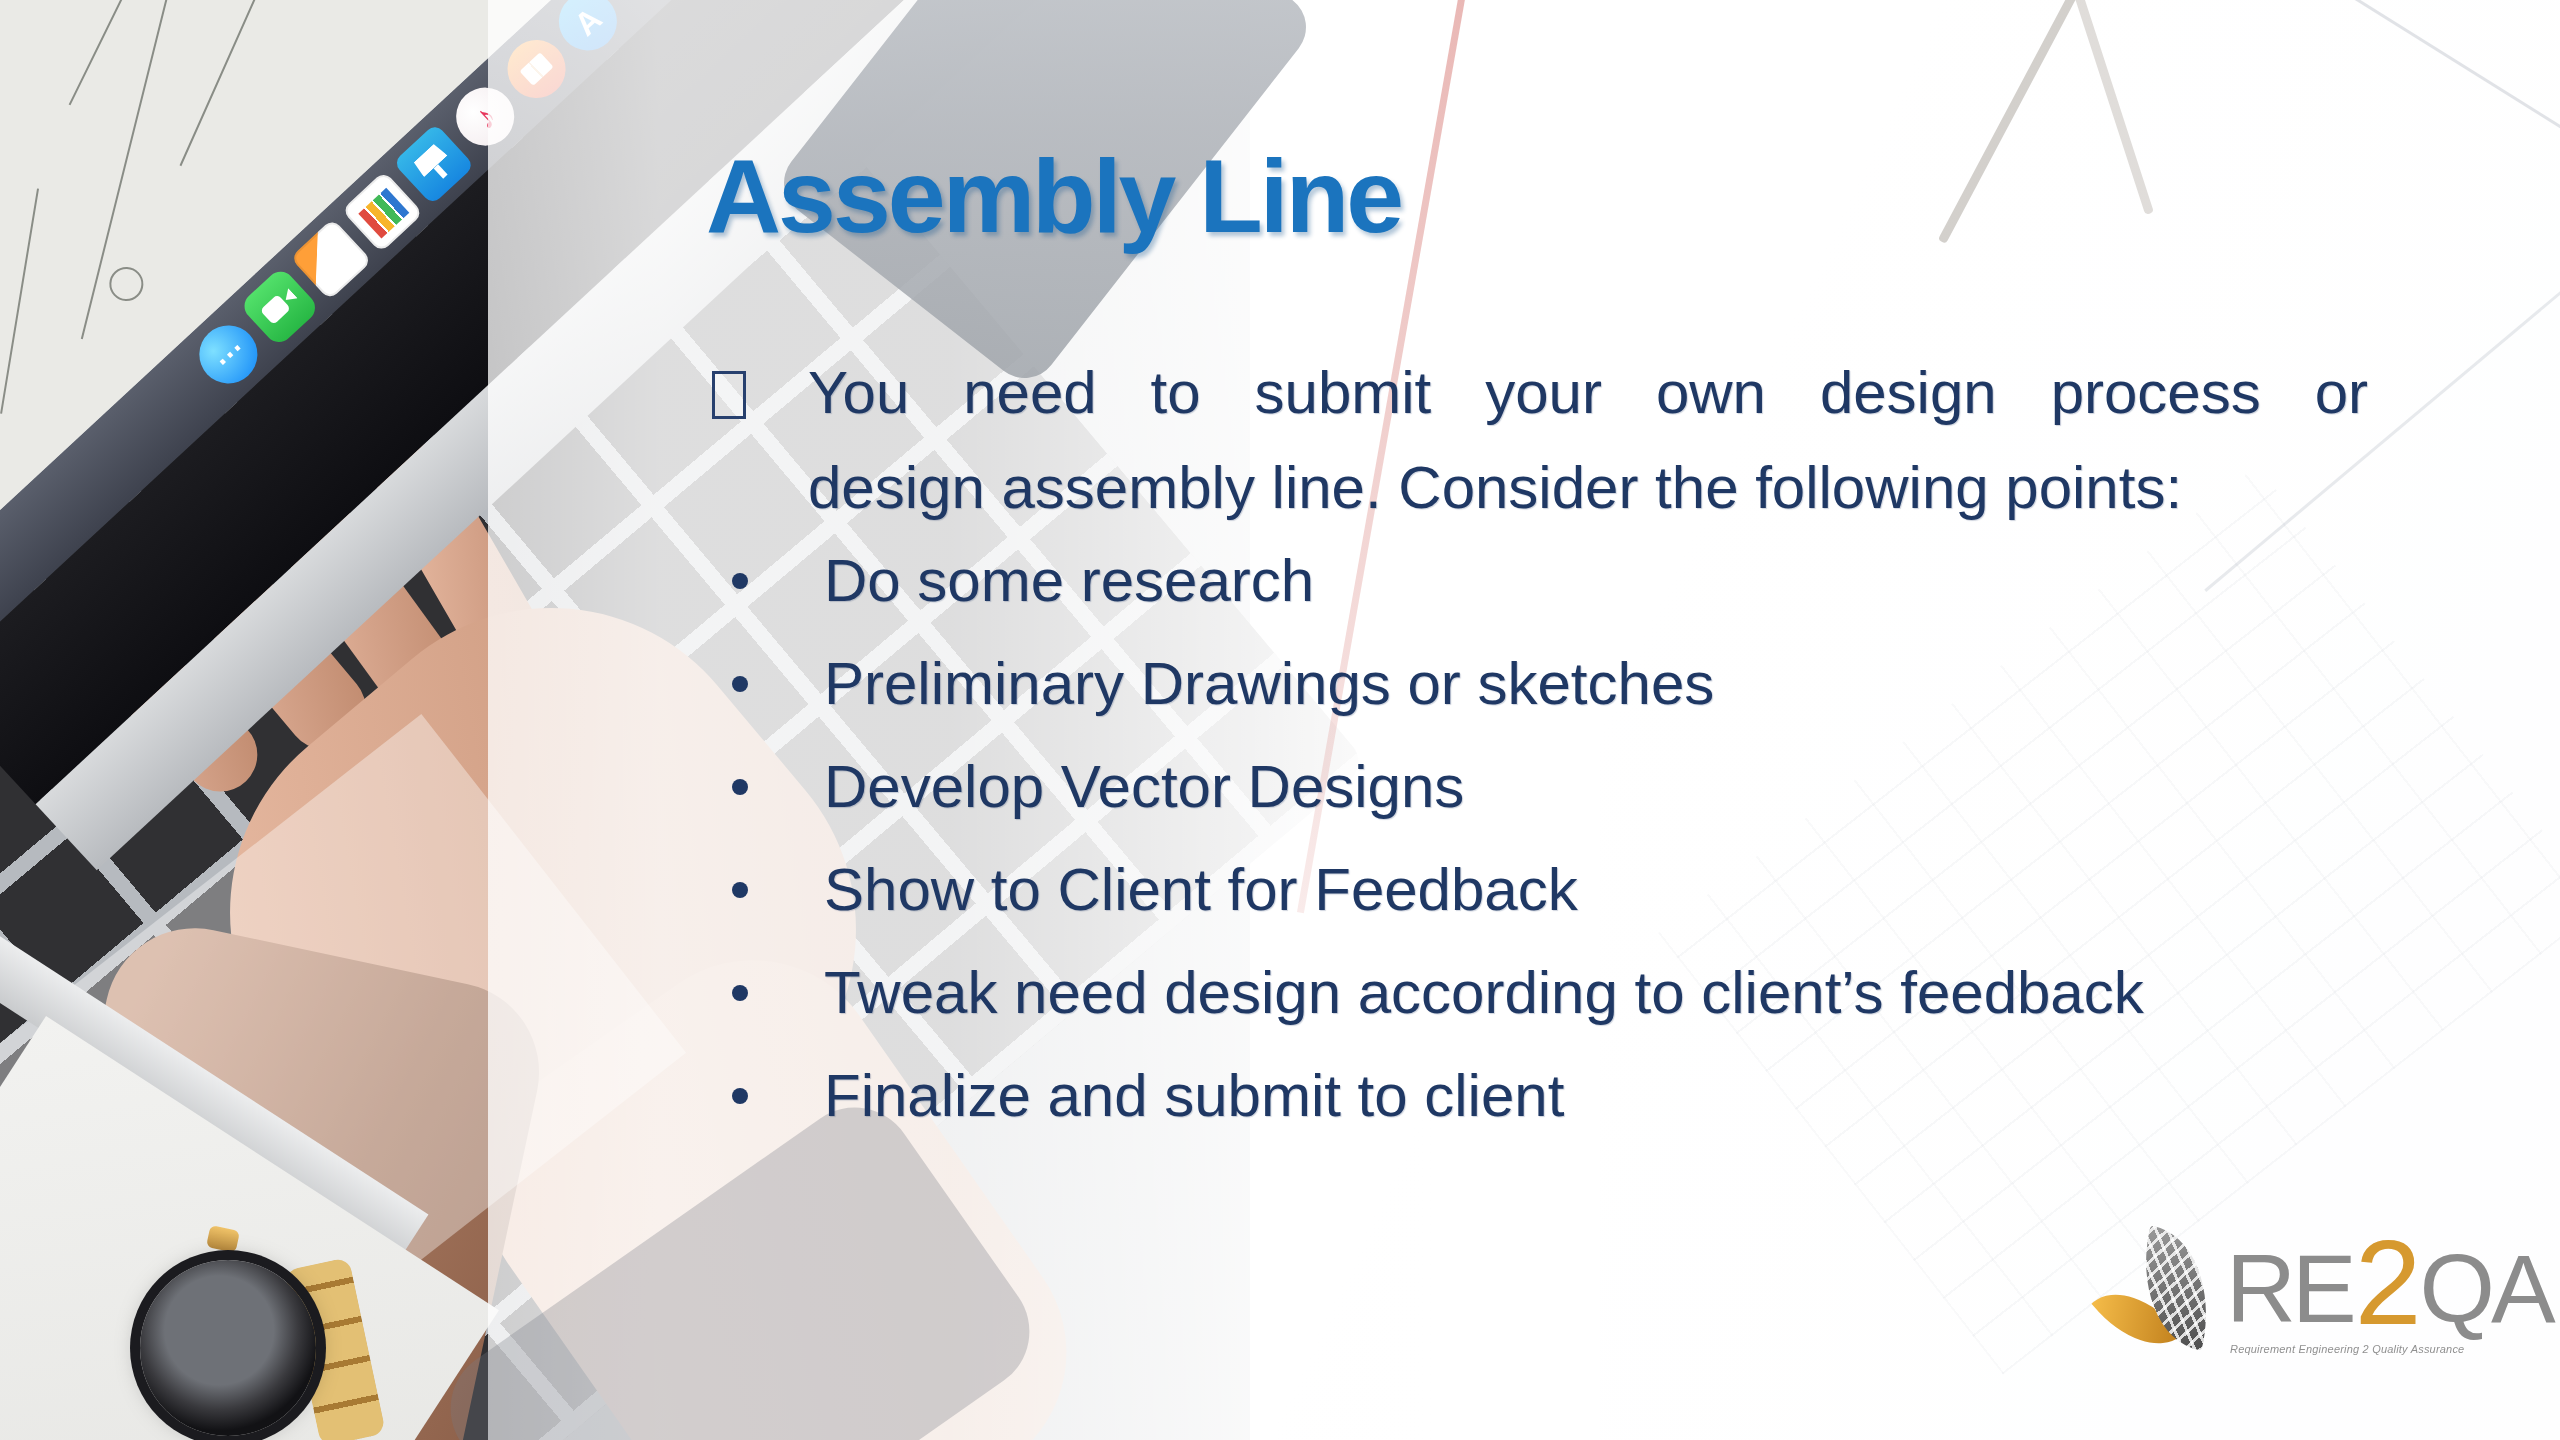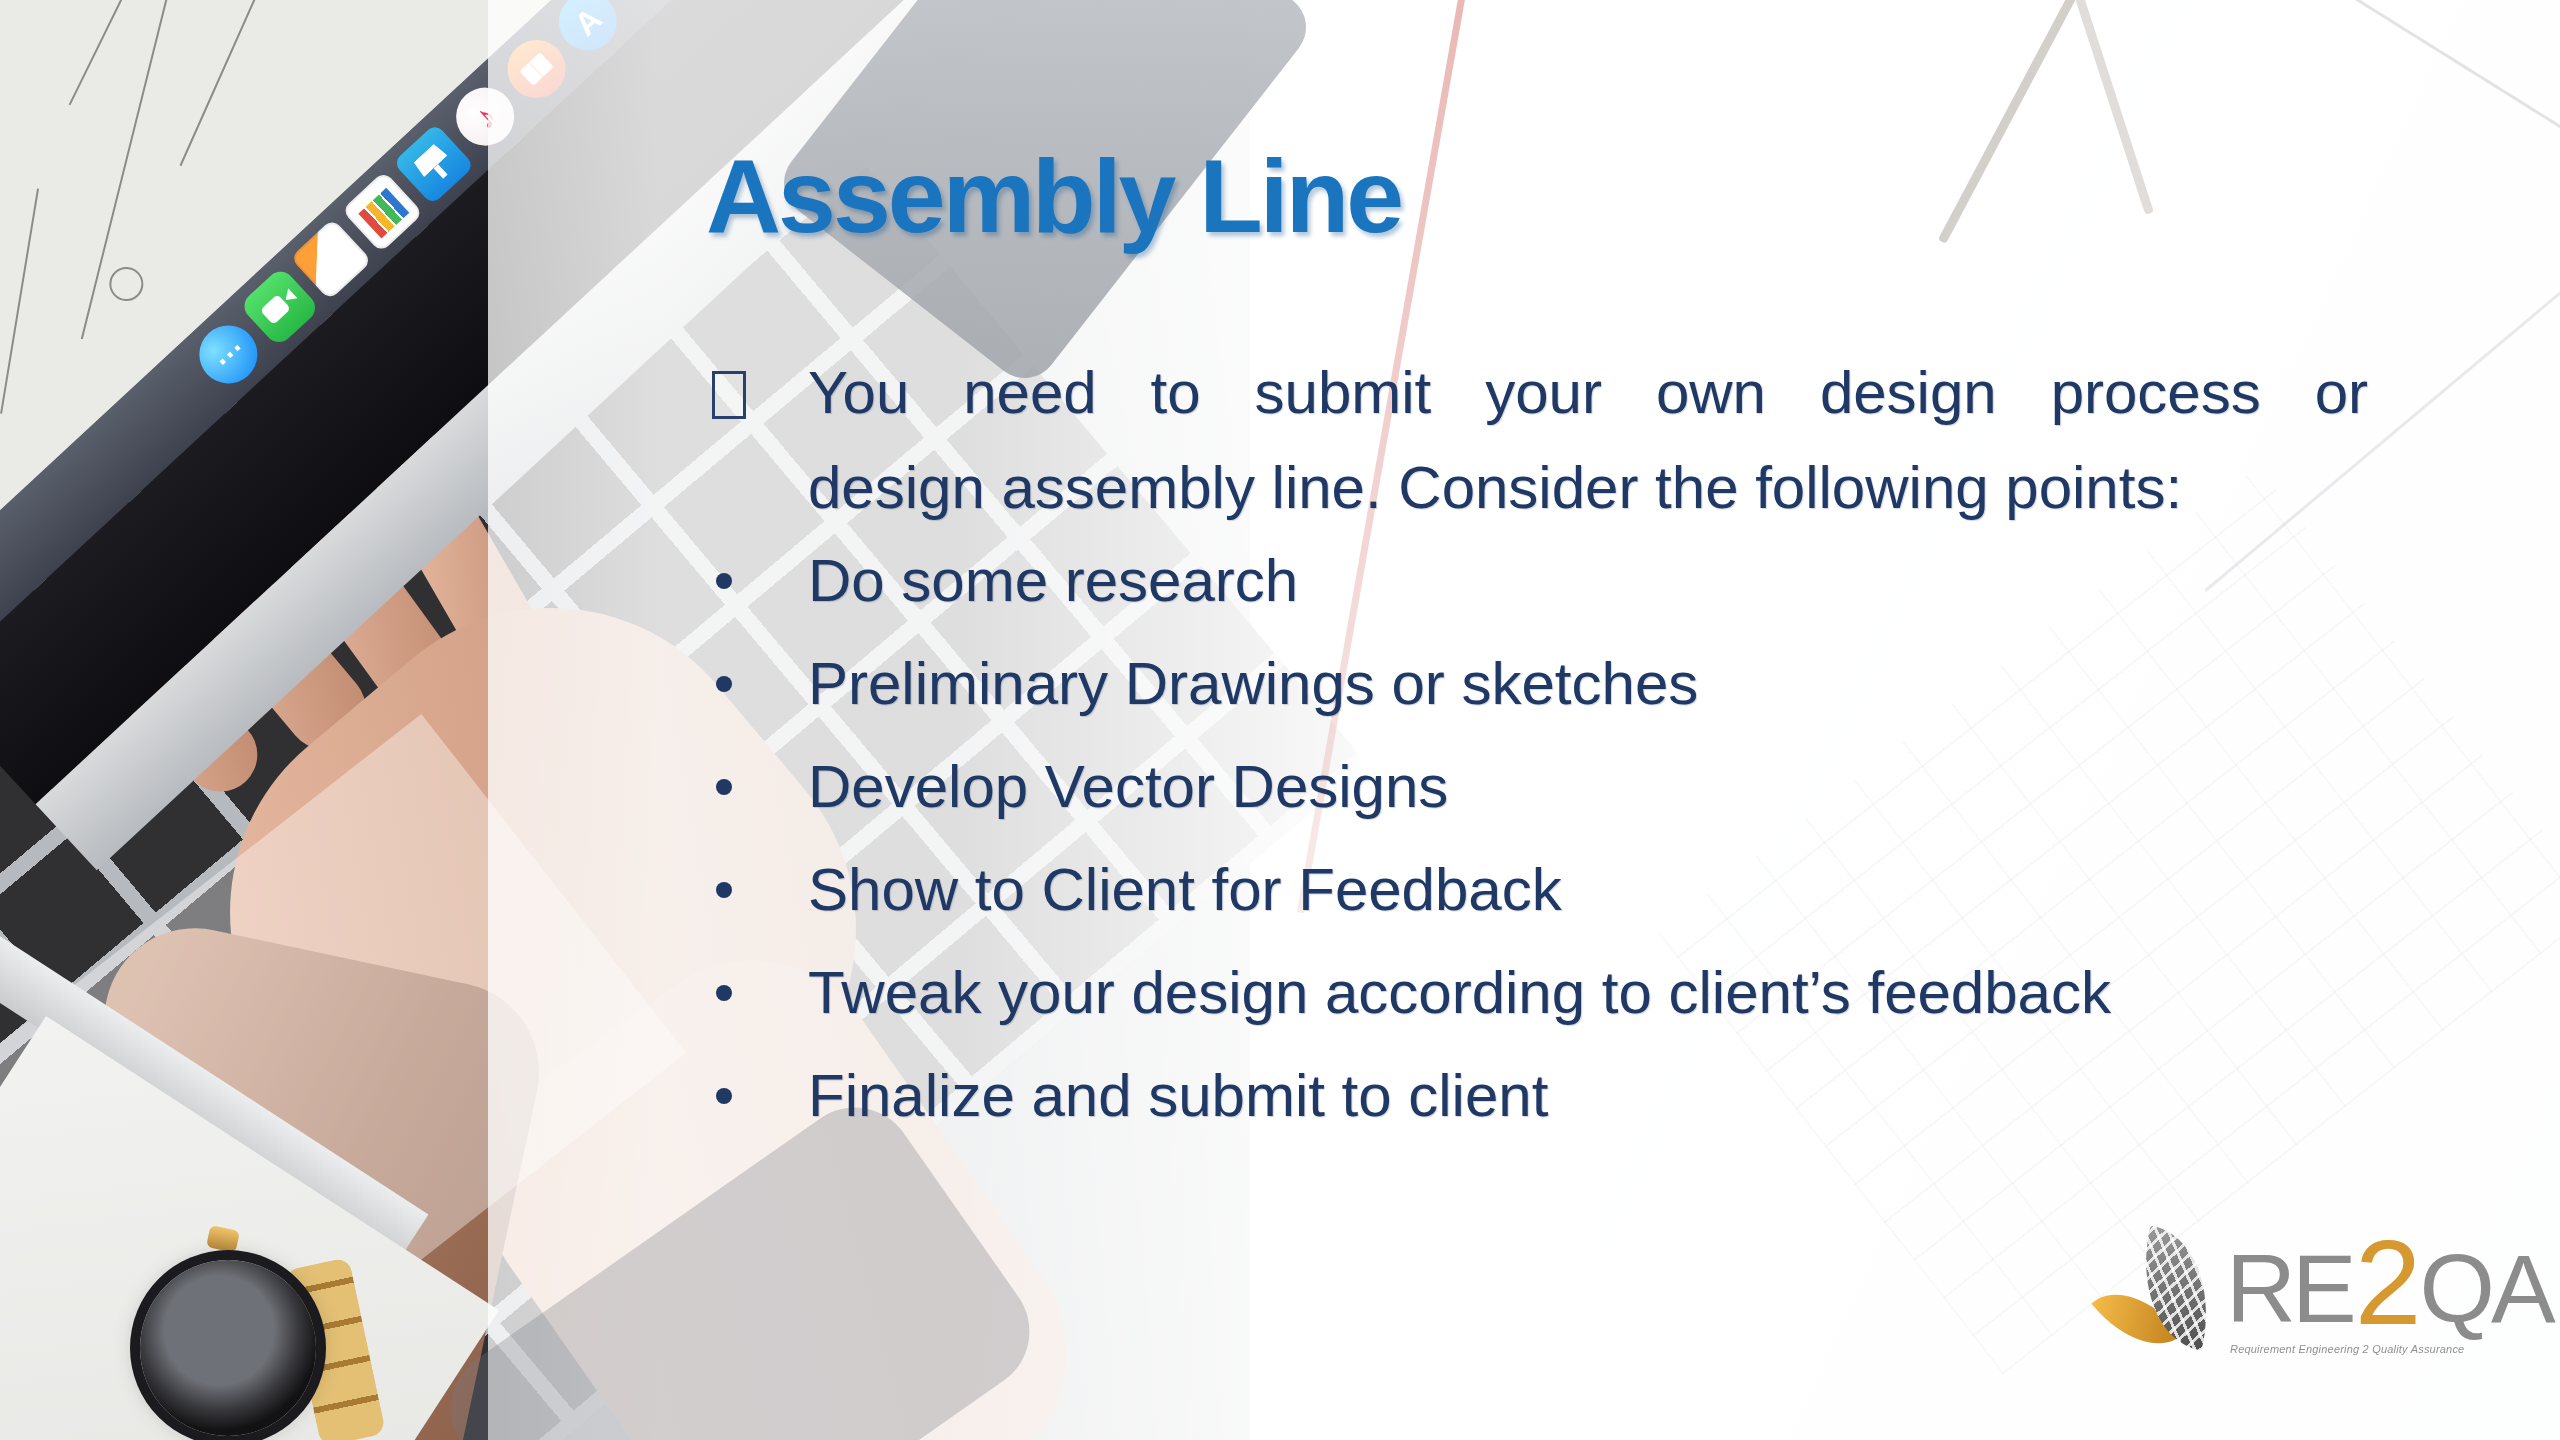--- a/index.html
+++ b/index.html
@@ -112,21 +112,21 @@
   
   .content{position:absolute;left:710px;top:345px;width:1665px;z-index:10;color:#1F3864;}
   .page-title{position:absolute;left:706px;top:144px;z-index:10;margin:0;
     font-size:104px;font-weight:bold;letter-spacing:-3px;line-height:1;color:#1B74BE;
     text-shadow:3px 4px 4px rgba(23,84,140,.33);}
   .intro{position:relative;padding-left:98px;font-size:60px;line-height:95px;
     text-shadow:1px 1px 1px rgba(31,56,100,.22);}
   .intro-marker{position:absolute;left:2px;top:26px;width:28px;height:42px;
     border:3px solid #27406E;background:rgba(255,255,255,.15);}
   .intro-line--justify{text-align:justify;text-align-last:justify;width:1560px;}
-  .bullet-list{list-style:none;margin:0;padding:0;position:absolute;left:0;top:184px;width:1665px;}
+  .bullet-list{list-style:none;margin:0;padding:0;position:absolute;left:16px;top:184px;width:1665px;}
   .bullet-list li{height:103px;display:flex;align-items:center;font-size:60px;
     text-shadow:1px 1px 1px rgba(31,56,100,.22);}
   .dot{width:16px;height:16px;border-radius:50%;background:#1F3864;margin-left:6px;flex:0 0 auto;}
   .bullet-text{margin-left:76px;white-space:nowrap;}
 
   
   .logo{position:absolute;left:2112px;top:1232px;z-index:10;display:flex;align-items:flex-start;gap:10px;}
   .logo-mark{position:relative;width:104px;height:130px;flex:0 0 auto;}
   .leaf-gray{position:absolute;left:26px;top:0;width:76px;height:112px;
     border-radius:4% 96% 4% 96%;transform:rotate(12deg);
@@ -252,21 +252,21 @@
         <span class="bullet-text">Develop Vector Designs</span>
       </li>
 
       <li>
         <span class="dot"></span>
         <span class="bullet-text">Show to Client for Feedback</span>
       </li>
 
       <li>
         <span class="dot"></span>
-        <span class="bullet-text">Tweak your design according to client’s feedback</span>
+        <span class="bullet-text">Tweak need design according to client’s feedback</span>
       </li>
 
       <li>
         <span class="dot"></span>
         <span class="bullet-text">Finalize and submit to client</span>
       </li>
     </ul>
 
   </div>
 

